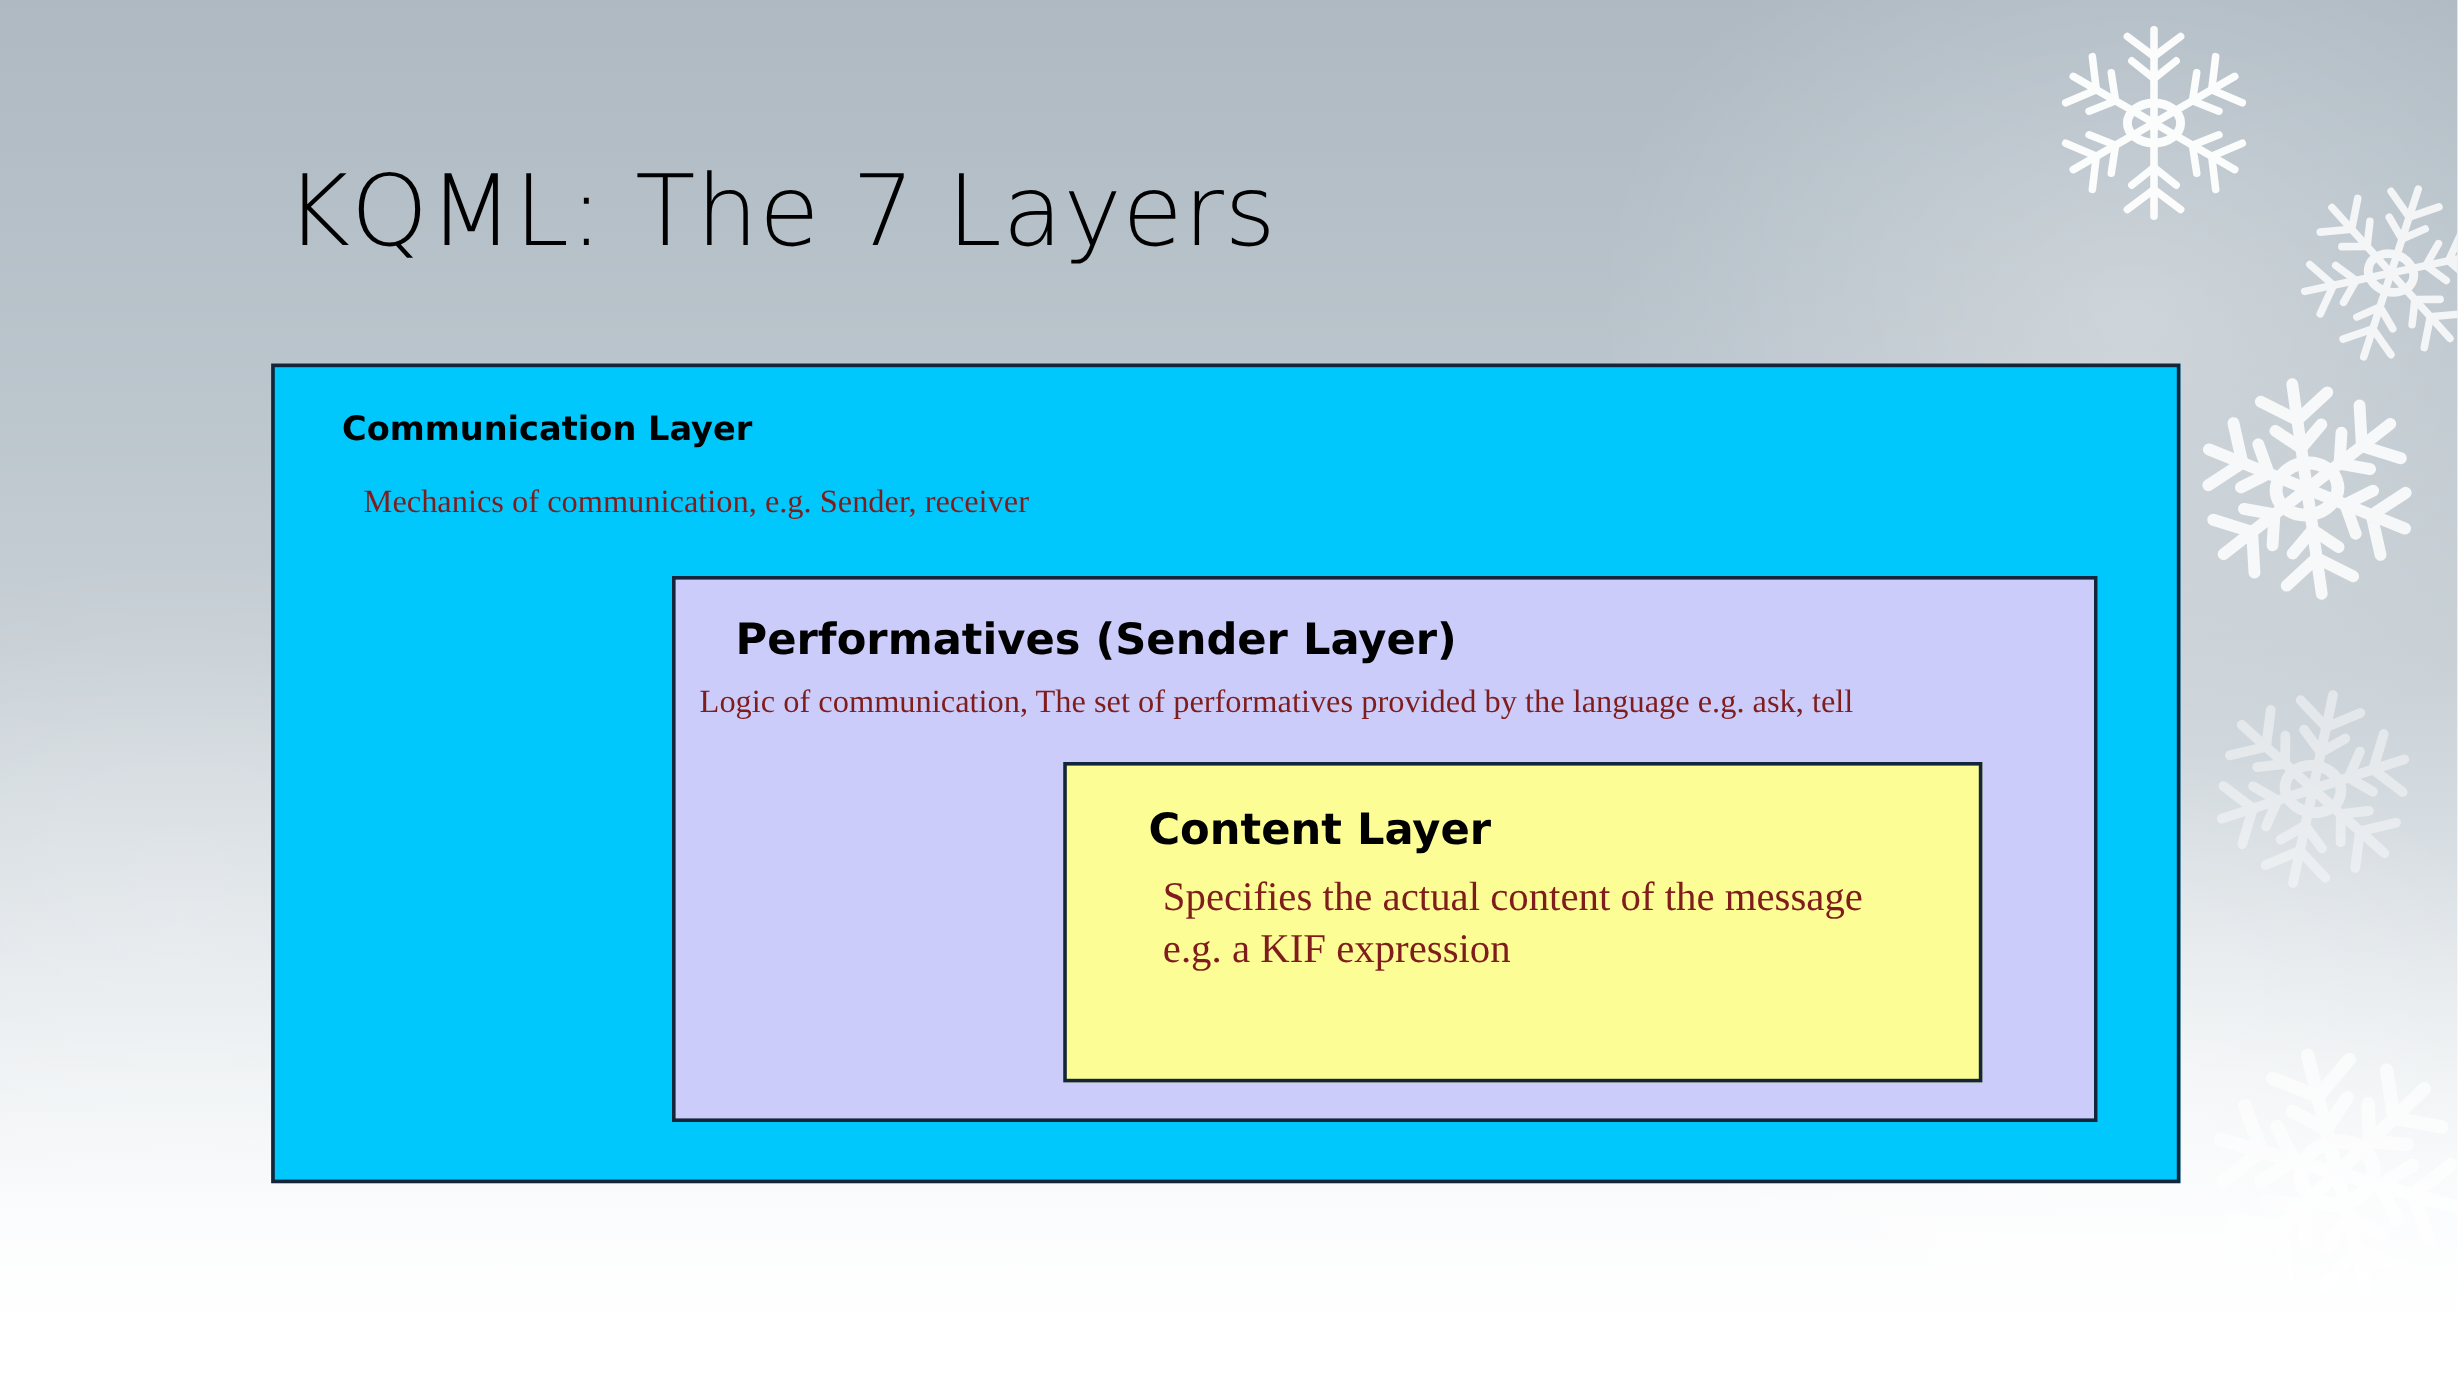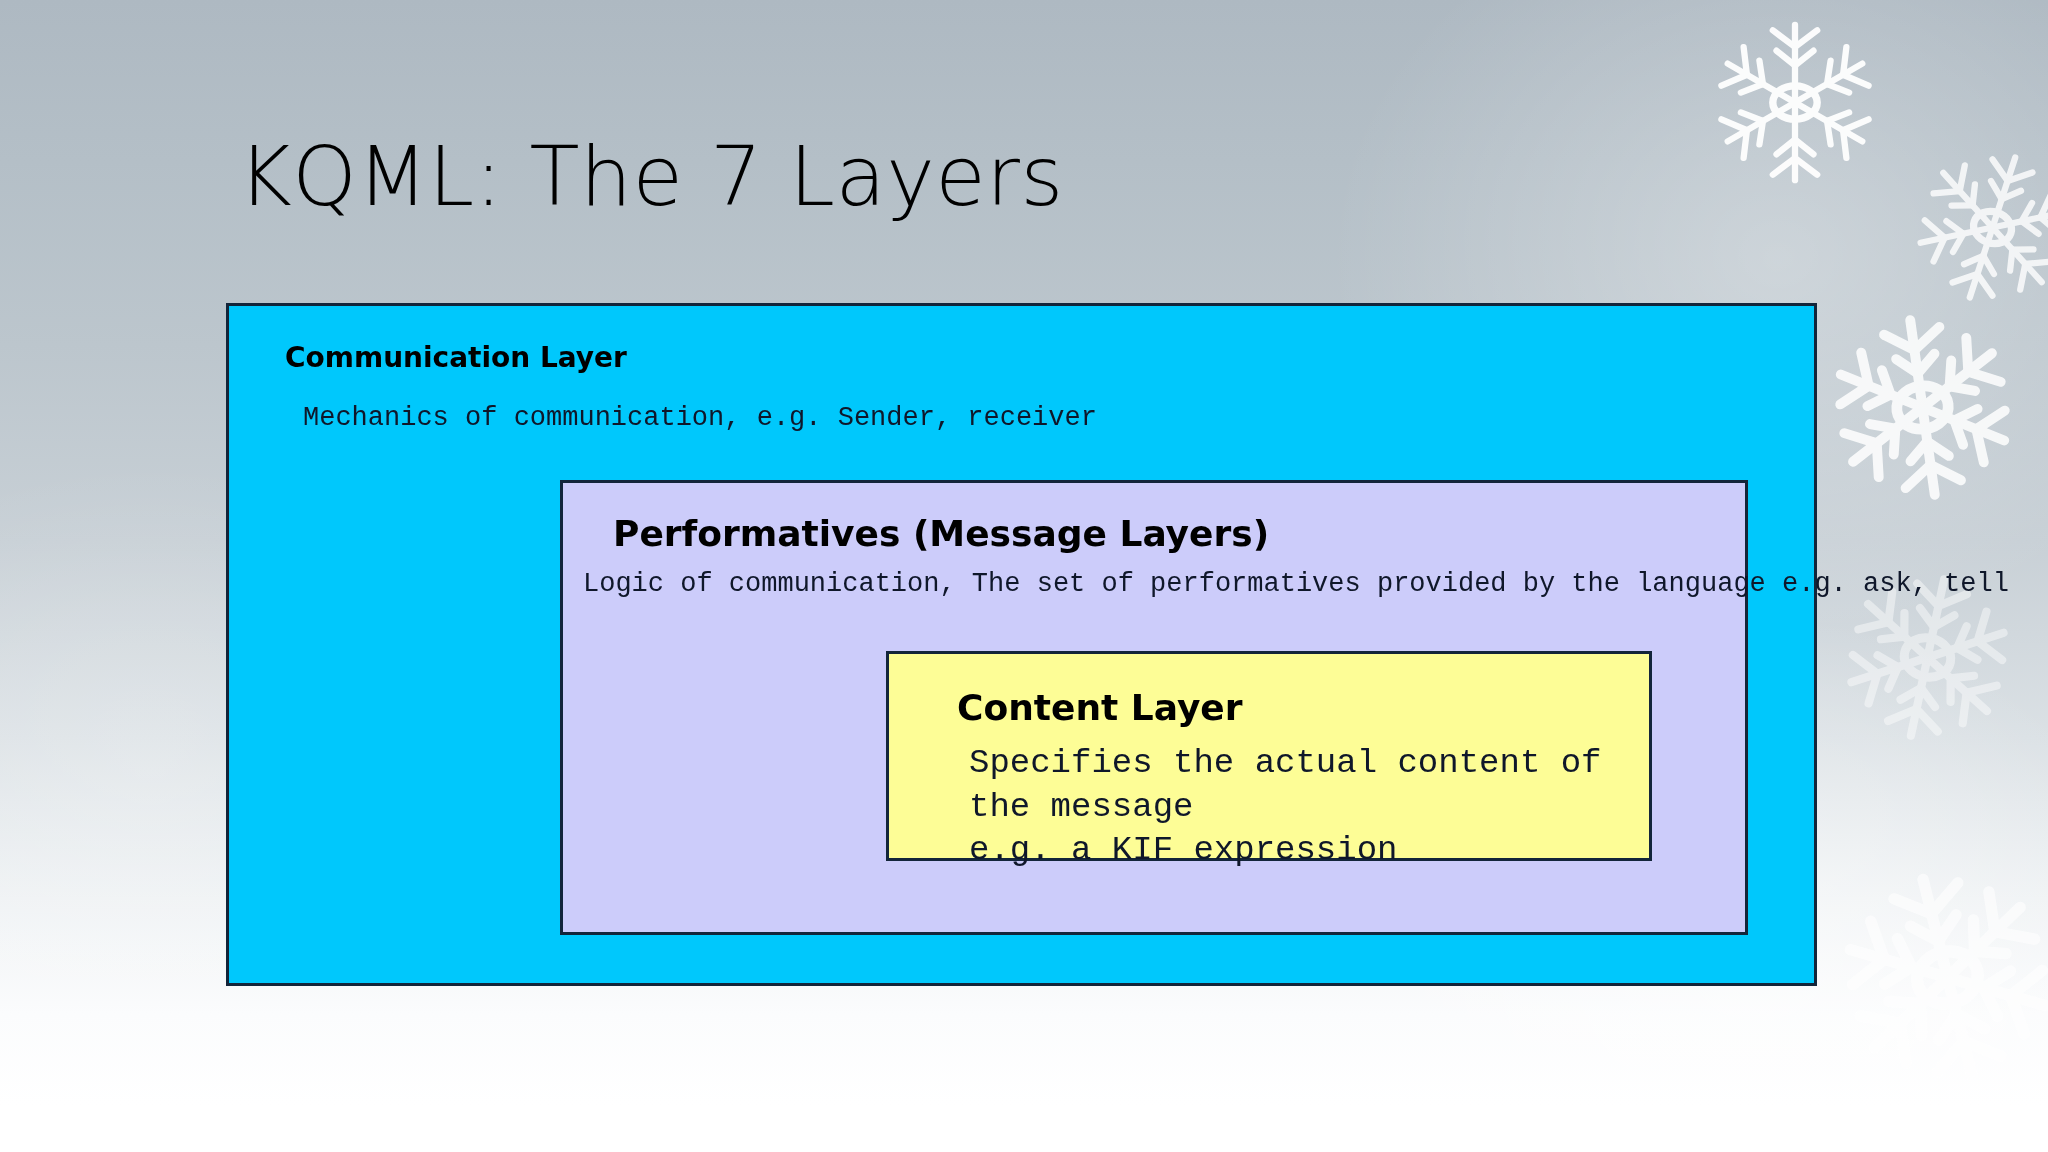--- a/index.html
+++ b/index.html
@@ -90,37 +90,37 @@
   }
   #message-layer-box {
     left: 331px;
     top: 174px;       
     width: 1188px;
     height: 455px;
     background: #ccccfa;
   }
   #content-layer-box {
     left: 323px;      
-    top: 168px;
+    top: 152px;
     width: 766px;
-    height: 210px;
+    height: 267px;
     background: #fdfd96;
   }
 
   
   .layer-heading {
     font-family: "DejaVu Sans", sans-serif;
     font-weight: bold;
     color: #000000;
     white-space: nowrap;
   }
   .layer-body {
-    font-family: Liberation Mono, monospace;
+    font-family: Liberation Serif, serif;
     font-weight: normal;
-    color: #0f172a;
+    color: #7f1d1d;
     white-space: nowrap;
   }
 
   #comm-heading {
     position: absolute;
     left: 56px;
     top: 35px;
     font-size: 28px;
   }
   #comm-body {
@@ -420,21 +420,21 @@
   <div id="slide-title">KQML: The 7 Layers</div>
 
   <div id="comm-layer-box" class="layer-box">
 
     <div id="comm-heading" class="layer-heading">Communication Layer</div>
 
     <div id="comm-body" class="layer-body">Mechanics of communication, e.g. Sender, receiver</div>
 
     <div id="message-layer-box" class="layer-box">
 
-      <div id="message-heading" class="layer-heading">Performatives (Message Layers)</div>
+      <div id="message-heading" class="layer-heading">Performatives (Sender Layer)</div>
 
       <div id="message-body" class="layer-body">Logic of communication, The set of performatives provided by the language e.g. ask, tell</div>
 
       <div id="content-layer-box" class="layer-box">
 
         <div id="content-heading" class="layer-heading">Content Layer</div>
 
         <div id="content-body" class="layer-body">Specifies the actual content of the message
 e.g. a KIF expression</div>
       </div>

